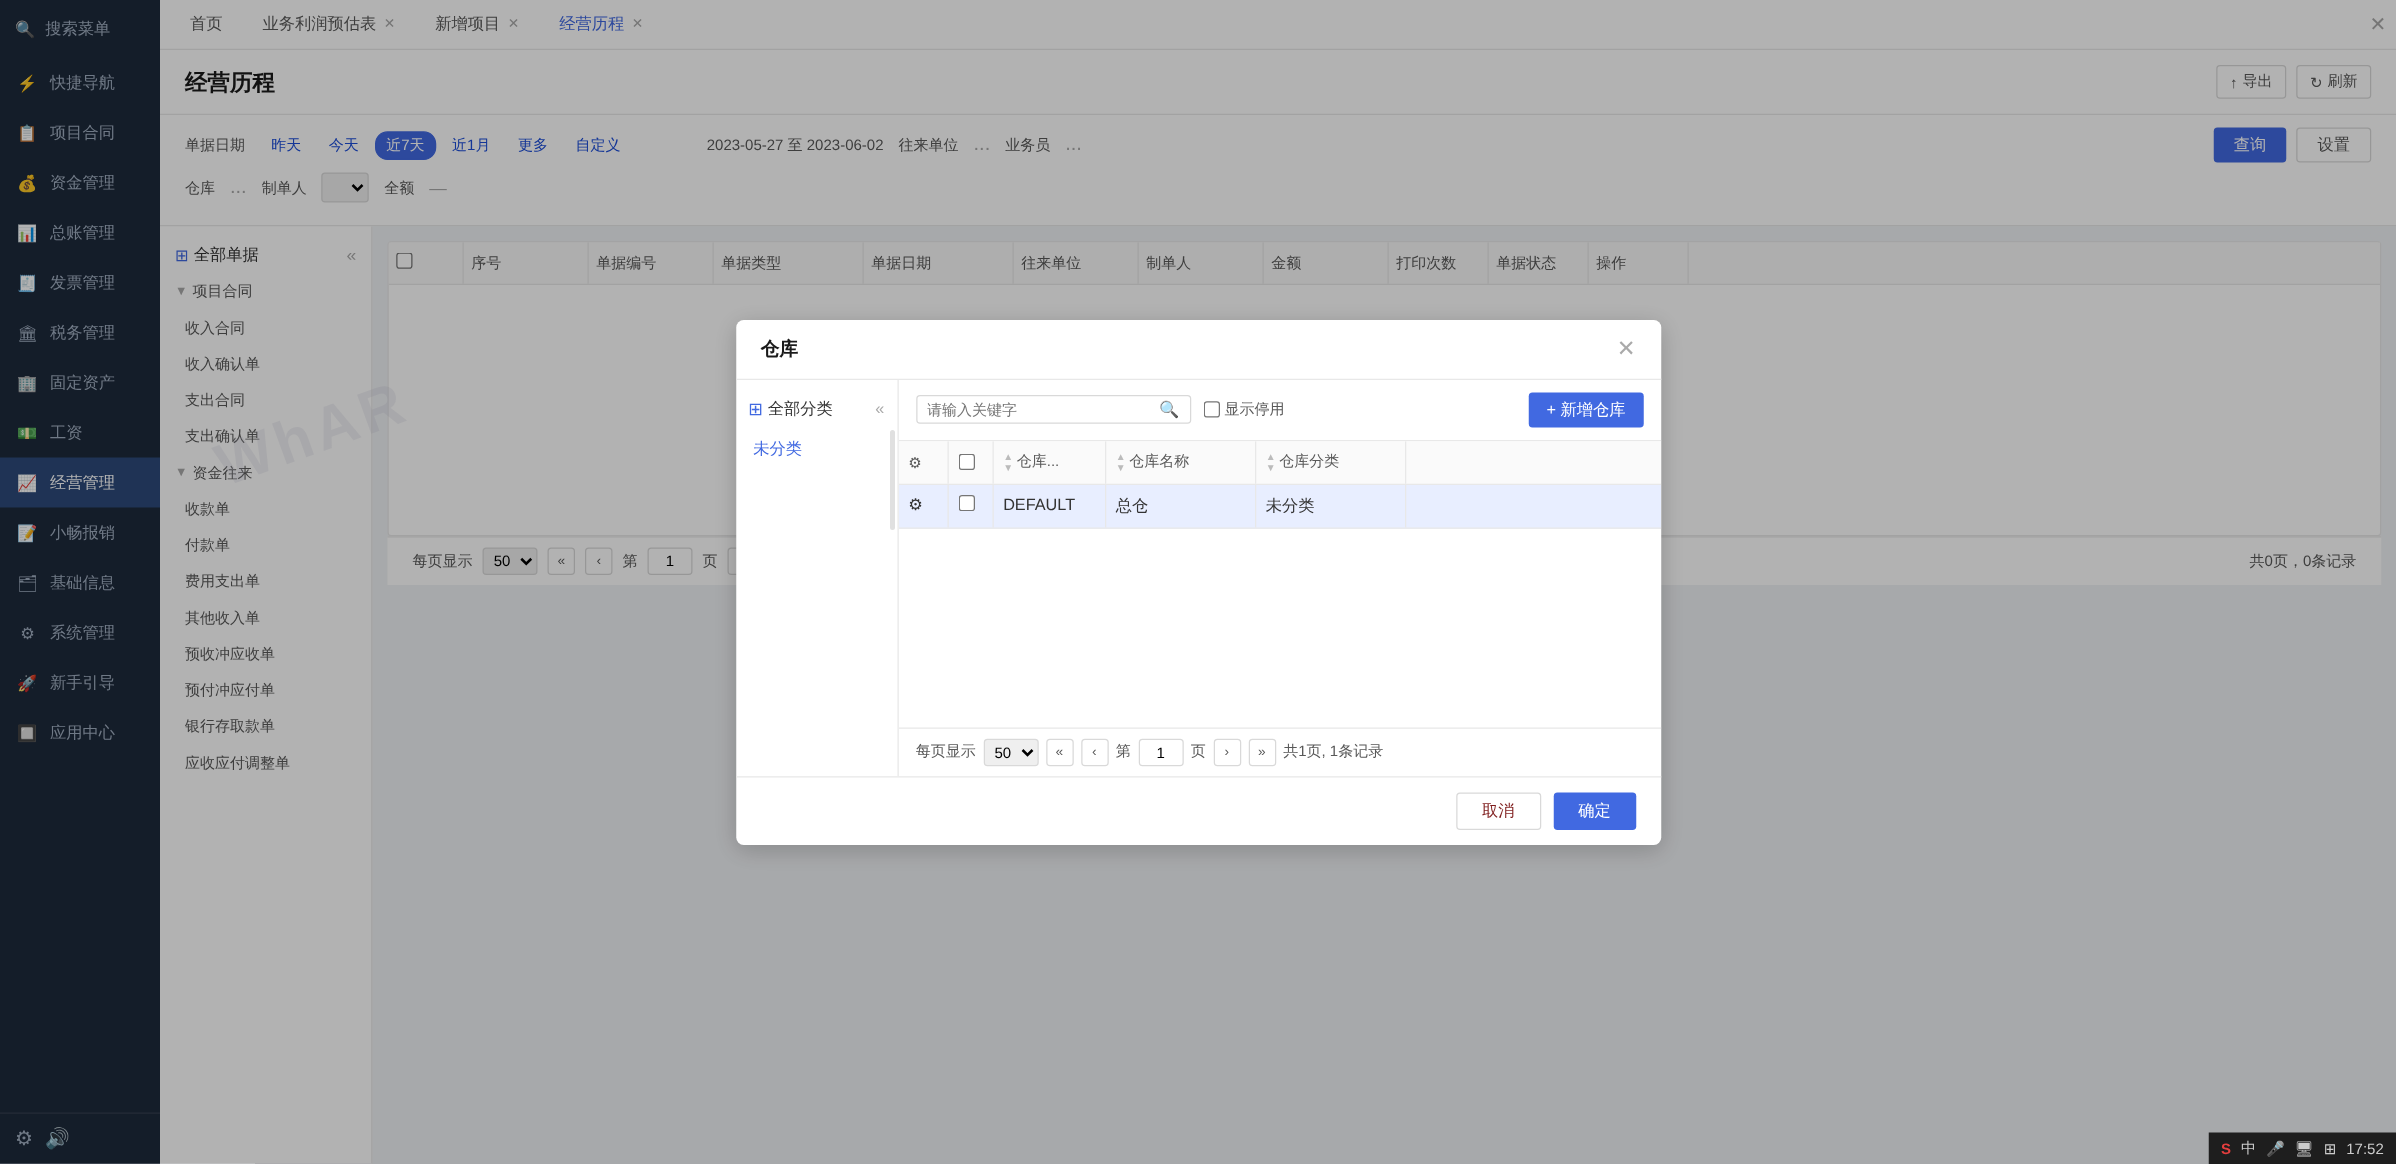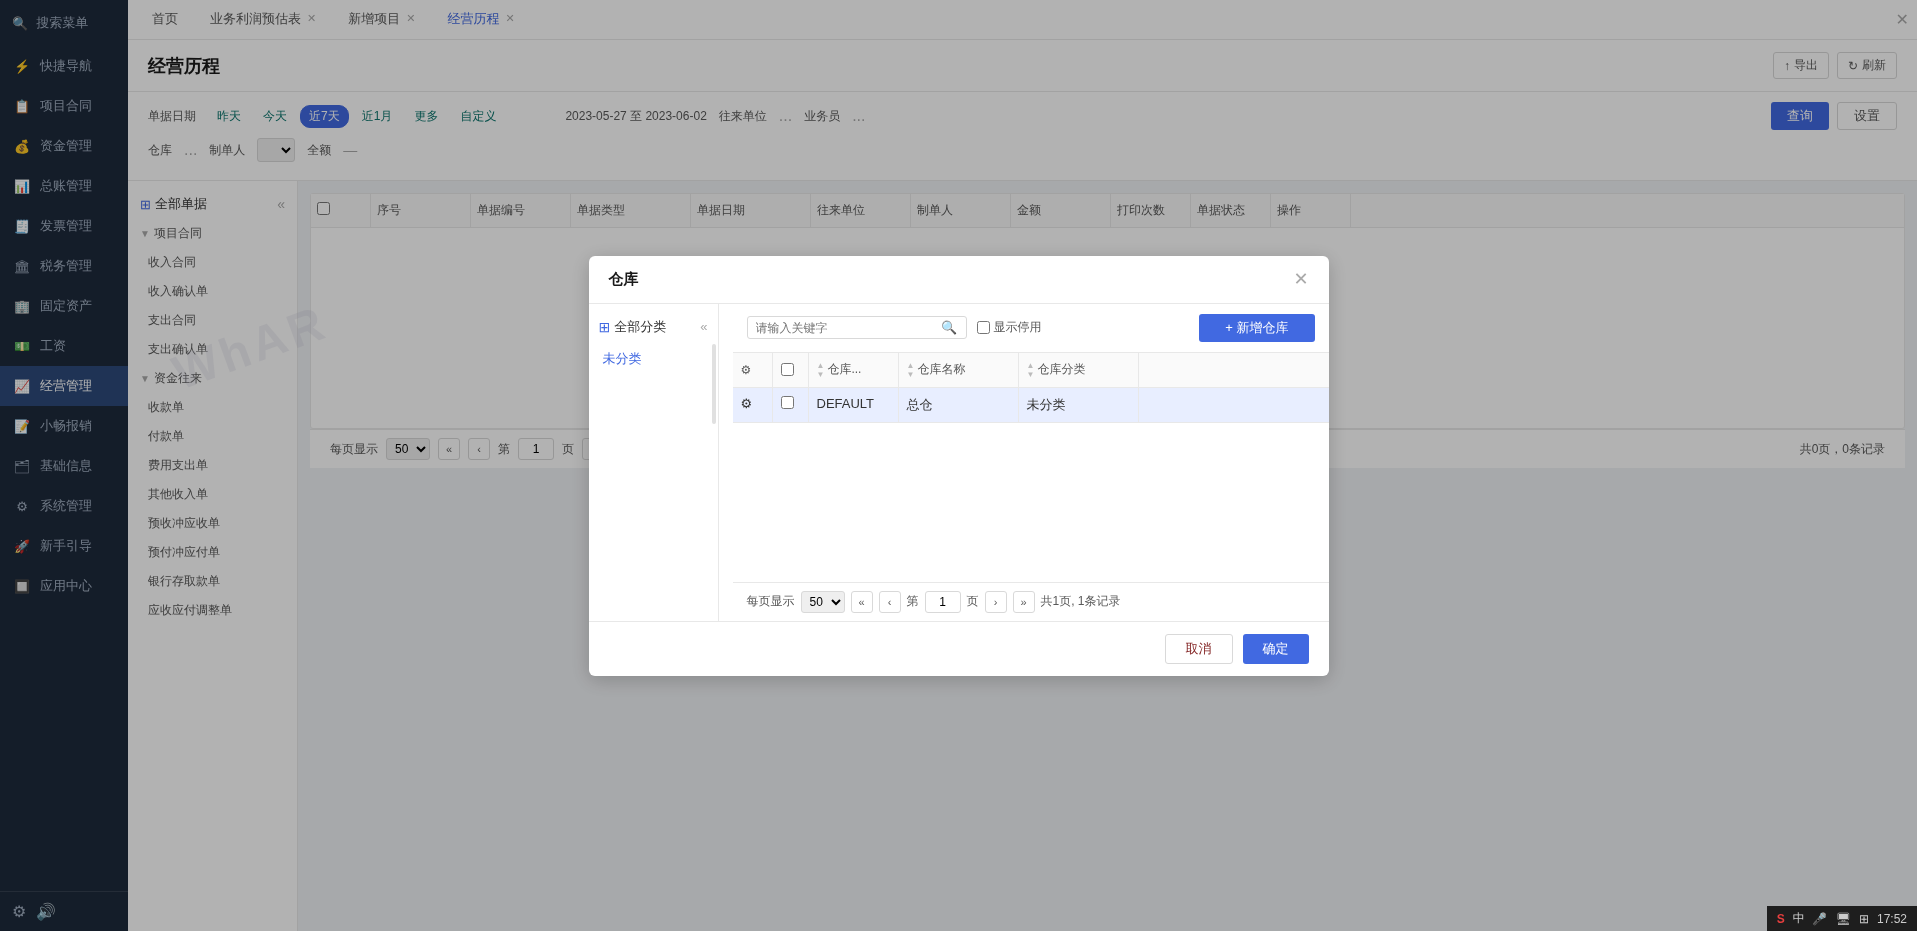--- a/index.html
+++ b/index.html
@@ -58,21 +58,21 @@
     }
 
     
     .filter-bar {
       background: #fff; padding: 10px 20px; border-bottom: 1px solid #e8e8e8;
     }
     .filter-row { display: flex; align-items: center; gap: 12px; margin-bottom: 8px; }
     .filter-label { font-size: 12px; color: #595959; white-space: nowrap; }
     .date-btn {
       padding: 2px 8px; border-radius: 3px; font-size: 12px; cursor: pointer;
-      border: 1px solid transparent; color: #0f766e;
+      border: 1px solid transparent; color: #1d4ed8;
     }
     .date-btn.active { background: #4169e1; color: #fff; border-color: #4169e1; border-radius: 10px; }
     .date-range { font-size: 12px; color: #595959; margin-left: 48px; }
     .filter-dots { color: #aaa; font-size: 16px; cursor: pointer; }
     .filter-select {
       border: 1px solid #d9d9d9; padding: 3px 8px; font-size: 12px; border-radius: 3px;
       outline: none; cursor: pointer;
     }
     .btn-query {
       padding: 4px 16px; background: #4169e1; color: #fff; border: none;
@@ -167,41 +167,41 @@
       display: flex; align-items: center; justify-content: space-between;
       padding: 6px 10px; font-size: 13px; color: #333;
     }
     .modal-left-item {
       padding: 8px 14px; font-size: 13px; color: #595959; cursor: pointer;
     }
     .modal-left-item.active { color: #4169e1; font-weight: 500; }
 
     
     .modal-right {
-      flex: 1; display: flex; flex-direction: column; overflow: hidden; margin-left: 14px;
+      flex: 1; display: flex; flex-direction: column; overflow: hidden;
     }
     .modal-toolbar {
       padding: 10px 14px; display: flex; align-items: center; gap: 10px;
       border-bottom: 1px solid #e8e8e8;
     }
     .search-box {
       display: flex; align-items: center; border: 1px solid #d9d9d9;
       border-radius: 3px; padding: 3px 8px; gap: 4px; flex: 1; max-width: 220px;
     }
     .search-input {
       border: none; outline: none; font-size: 12px; color: #595959; width: 100%;
       background: transparent;
     }
     .search-icon { color: #aaa; font-size: 13px; }
     .show-disabled {
       display: flex; align-items: center; gap: 4px; font-size: 12px; color: #595959;
     }
     .checkbox { width: 13px; height: 13px; cursor: pointer; }
     .btn-add-warehouse {
-      margin-left: auto; padding: 5px 26px; background: #4169e1; color: #fff;
+      margin-left: auto; padding: 5px 14px; background: #4169e1; color: #fff;
       border: none; border-radius: 3px; cursor: pointer; font-size: 13px;
       display: flex; align-items: center; gap: 4px;
     }
 
     
     .modal-table { flex: 1; overflow: auto; }
     .modal-table-header {
       display: grid;
       grid-template-columns: 40px 36px 90px 120px 120px;
       background: #fafafa; border-bottom: 1px solid #e8e8e8;

